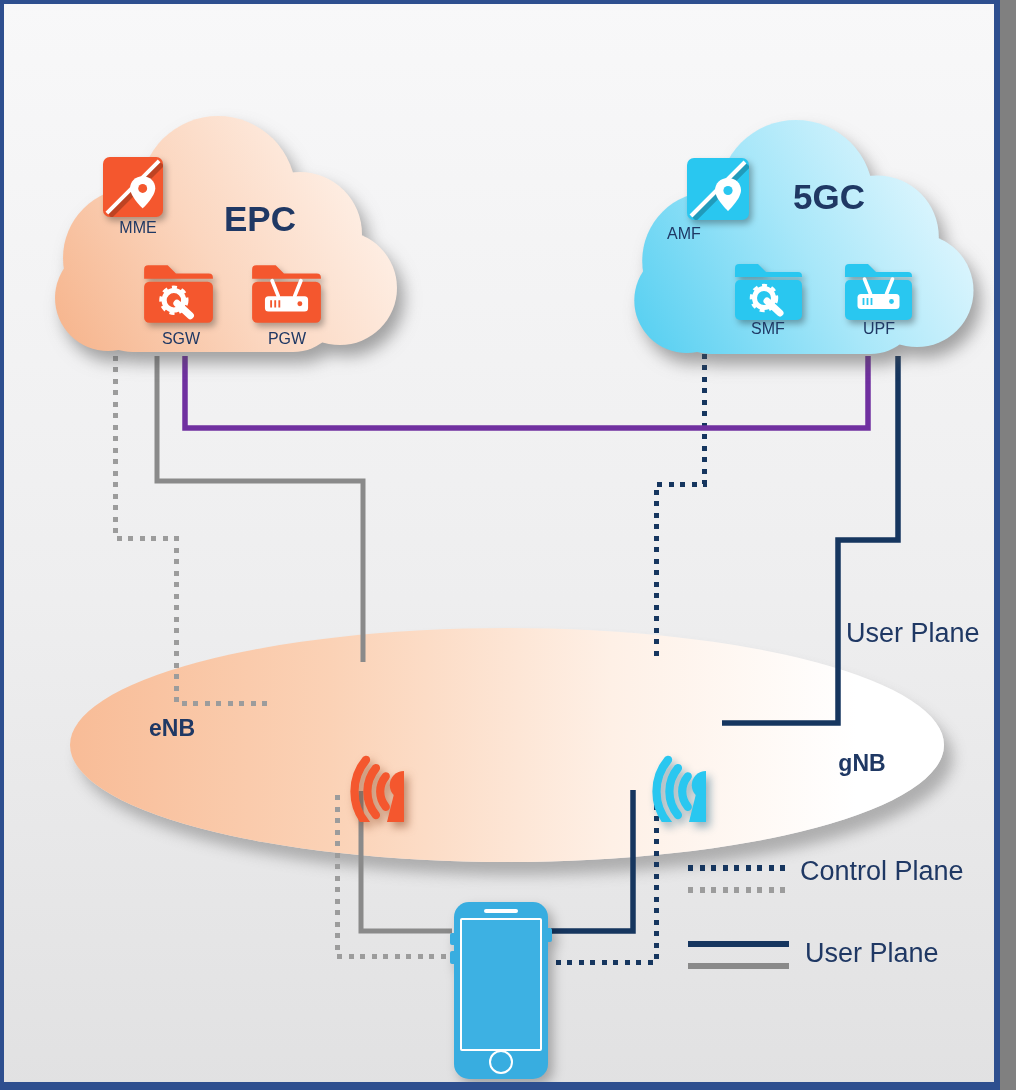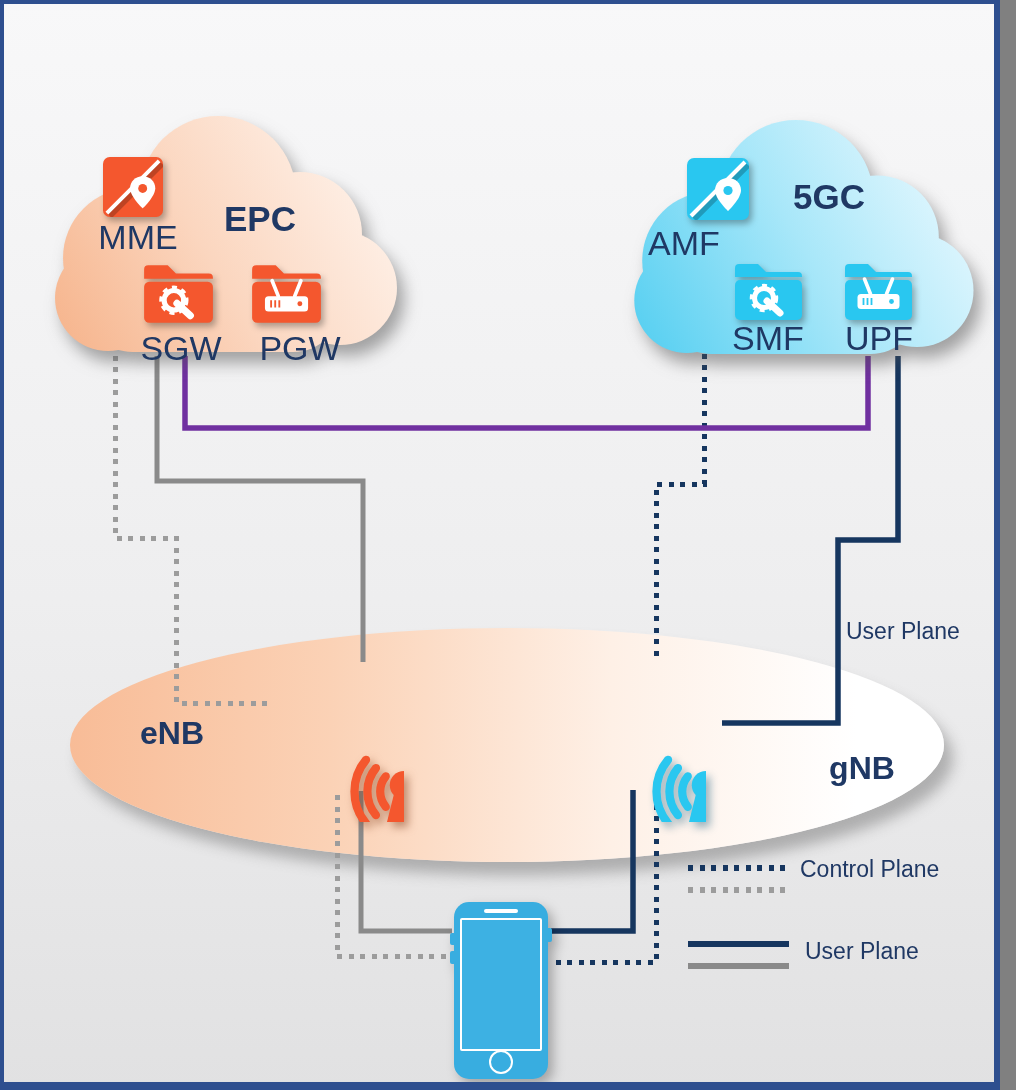--- a/index.html
+++ b/index.html
@@ -18,24 +18,24 @@
            box-shadow:9px 13px 14px rgba(105,105,105,0.45);}
   .lines{position:absolute;left:0;top:0;pointer-events:none;}
 
   .cloud{position:absolute;filter:drop-shadow(7px 11px 8px rgba(80,80,80,0.5));}
   .icon{position:absolute;filter:drop-shadow(3px 4px 3px rgba(0,0,0,0.3));}
   .tower{position:absolute;}
   .tower-orange{color:#f4572e;filter:drop-shadow(4px 5px 4px rgba(130,60,25,0.5));}
   .tower-cyan{color:#29c7f0;filter:drop-shadow(4px 5px 4px rgba(25,90,125,0.45));}
 
   .lbl{position:absolute;color:#1f3864;line-height:1;white-space:nowrap;}
-  .lbl-node{font-size:34px;transform:translateX(-50%);}
+  .lbl-node{font-size:16px;transform:translateX(-50%);}
   .lbl-title{font-size:35px;font-weight:700;transform:translateX(-50%);}
-  .lbl-ran{font-size:32px;font-weight:700;transform:translateX(-50%);}
-  .lbl-ann{font-size:23px;}
+  .lbl-ran{font-size:23px;font-weight:700;transform:translateX(-50%);}
+  .lbl-ann{font-size:27px;}
 
   .phone{position:absolute;left:454px;top:902px;width:94px;height:177px;background:#38ade0;
          border-radius:15px;filter:drop-shadow(5px 6px 6px rgba(0,0,0,0.28));}
   .phone .screen{position:absolute;left:6px;right:6px;top:16px;bottom:28px;background:#3db1e3;
                  border:2.5px solid #fff;border-radius:2px;}
   .phone .speaker{position:absolute;top:7px;left:50%;transform:translateX(-50%);
                   width:34px;height:4px;background:#fff;border-radius:2px;}
   .phone .home{position:absolute;bottom:5px;left:50%;transform:translateX(-50%);
                width:20px;height:20px;border:2.5px solid #fff;border-radius:50%;}
   .phone .sbtn{position:absolute;width:4px;background:#38ade0;}
@@ -188,21 +188,21 @@
       <div class="screen"></div>
       <div class="home"></div>
       <div class="sbtn l1"></div>
       <div class="sbtn l2"></div>
       <div class="sbtn r1"></div>
     </div>
 
     <div class="lbl lbl-title" style="left:260px;top:201px">EPC</div>
     <div class="lbl lbl-node" style="left:138px;top:220px">MME</div>
     <div class="lbl lbl-node" style="left:181px;top:331px">SGW</div>
-    <div class="lbl lbl-node" style="left:300px;top:331px">PGW</div>
+    <div class="lbl lbl-node" style="left:287px;top:331px">PGW</div>
 
     <div class="lbl lbl-title" style="left:829px;top:179px">5GC</div>
     <div class="lbl lbl-node" style="left:684px;top:226px">AMF</div>
     <div class="lbl lbl-node" style="left:768px;top:321px">SMF</div>
     <div class="lbl lbl-node" style="left:879px;top:321px">UPF</div>
 
     <div class="lbl lbl-ran" style="left:172px;top:717px">eNB</div>
     <div class="lbl lbl-ran" style="left:862px;top:752px">gNB</div>
 
     <div class="lbl lbl-ann" style="left:846px;top:620px">User Plane</div>

